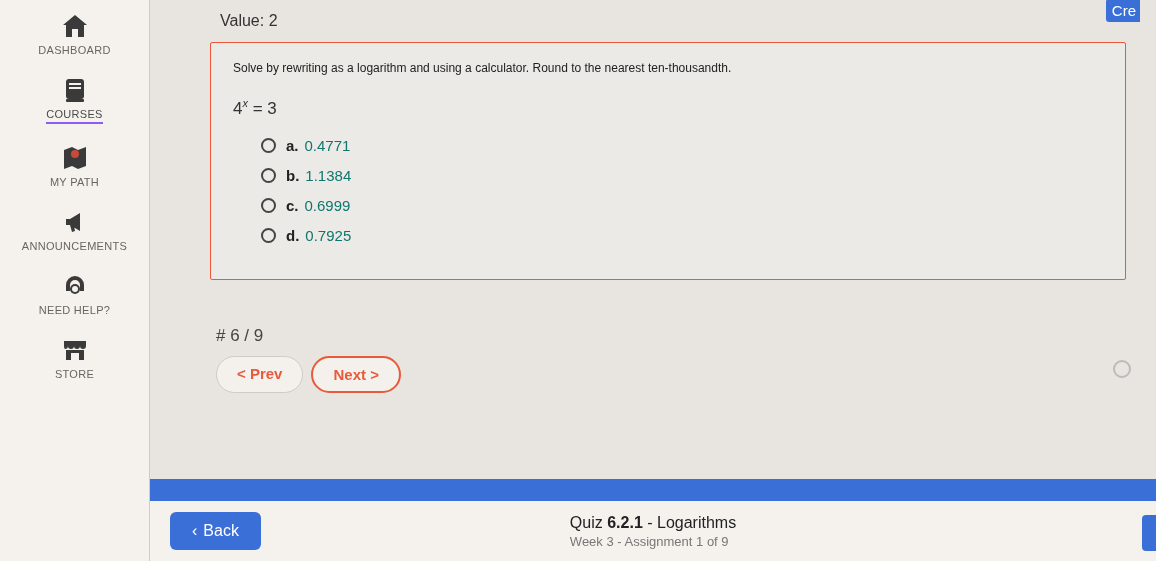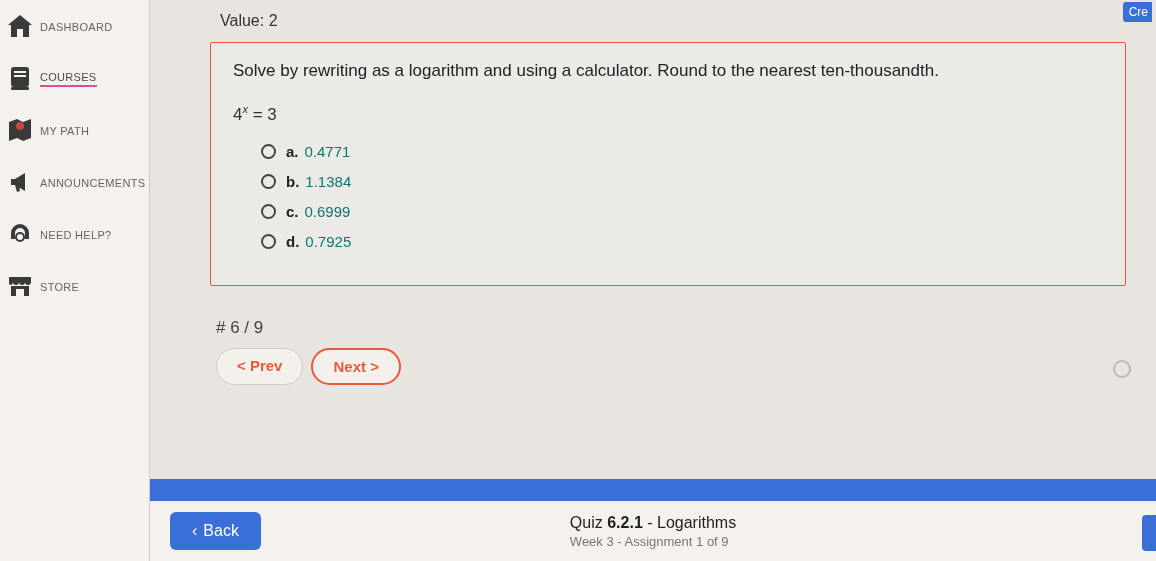--- a/index.html
+++ b/index.html
@@ -17,41 +17,41 @@
       background: #f5f2ee;
       display: flex;
       flex-direction: column;
       align-items: center;
       padding-top: 0;
       border-right: 1px solid #ccc;
     }
     .nav-item {
       width: 100%;
       display: flex;
-      flex-direction: row;
+      flex-direction: column;
       align-items: center;
       padding: 10px 0 8px 0;
       cursor: pointer;
       color: #5a5a5a;
     }
     .nav-item .icon-wrap {
       width: 40px;
       height: 32px;
       display: flex;
       align-items: center;
       justify-content: center;
       margin-bottom: 2px;
     }
     .nav-item .nav-label {
       font-size: 11px;
       color: #6a6460;
       letter-spacing: 0.3px;
     }
     .nav-item.active .nav-label {
-      border-bottom: 2px solid #ec4899;
+      border-bottom: 2px solid #8b5cf6;
       padding-bottom: 2px;
       color: #4a4a4a;
       font-weight: 500;
     }
     .main {
       flex: 1;
       display: flex;
       flex-direction: column;
       position: relative;
     }
@@ -64,21 +64,21 @@
       font-size: 16px;
       color: #333;
     }
     .question-box {
       border: 1px solid #e85a3a;
       background: #eceae6;
       padding: 18px 22px 22px 22px;
       border-radius: 2px;
     }
     .question-prompt {
-      font-size: 17px;
+      font-size: 12px;
       color: #222;
       margin-bottom: 22px;
     }
     .equation {
       font-size: 17px;
       color: #333;
       margin-bottom: 18px;
     }
     .equation sup { font-size: 11px; vertical-align: super; font-style: italic;}
     .options {
@@ -102,21 +102,21 @@
       font-weight: bold;
       margin-right: 6px;
       font-size: 15px;
       color: #222;
     }
     .option-value {
       font-size: 15px;
       color: #0f766e;
     }
     .pager-row {
-      margin-top: 32px;
+      margin-top: 46px;
       margin-bottom: 10px;
       display: flex;
       flex-direction: column;
       padding-left: 6px;
     }
     .page-counter {
       font-size: 17px;
       color: #444;
       margin-bottom: 10px;
     }
@@ -176,26 +176,26 @@
       color: #222;
     }
     .quiz-title b { font-weight: 700; }
     .quiz-sub {
       font-size: 13px;
       color: #777;
       margin-top: 2px;
     }
     .cre-tab {
       position: absolute;
-      right: 4px;
+      right: 16px;
       top: 0;
       transform: translateY(-100%) translateY(22px);
       background: #3a6fd8;
       color: #fff;
-      font-size: 12px;
+      font-size: 15px;
       padding: 3px 4px 3px 6px;
       border-radius: 3px 0 0 3px;
     }
     .right-square {
       position: absolute;
       right: 0;
       bottom: 10px;
       width: 14px;
       height: 36px;
       background: #3a6fd8;

